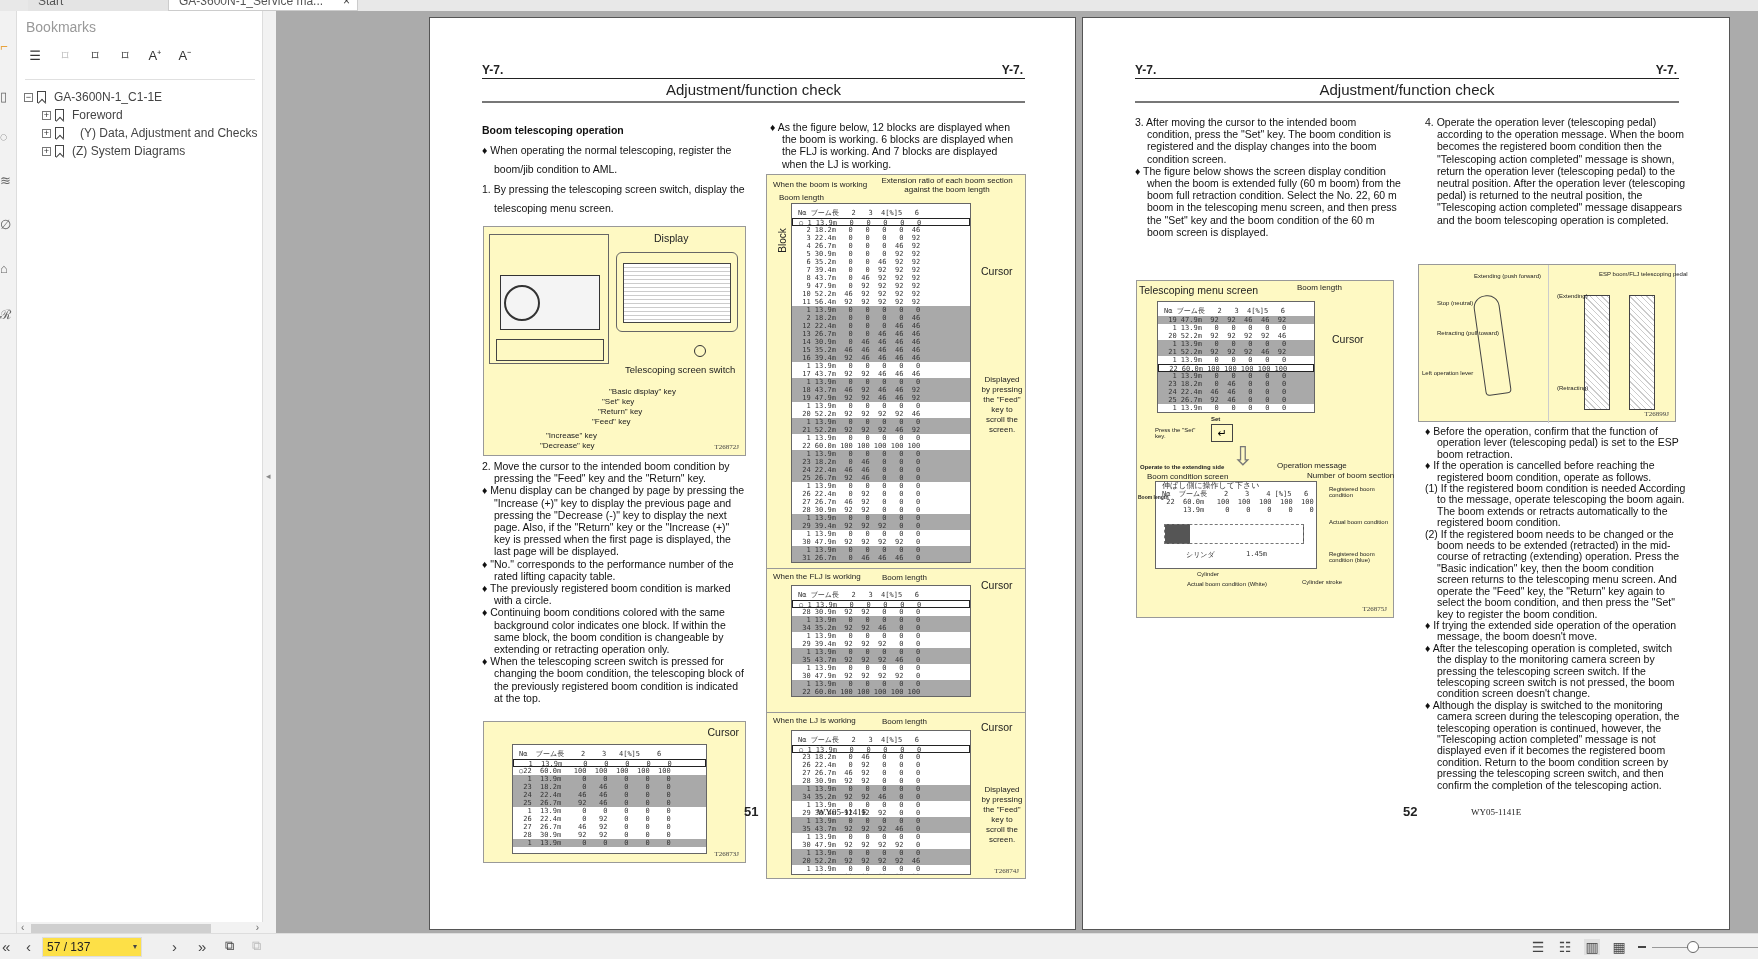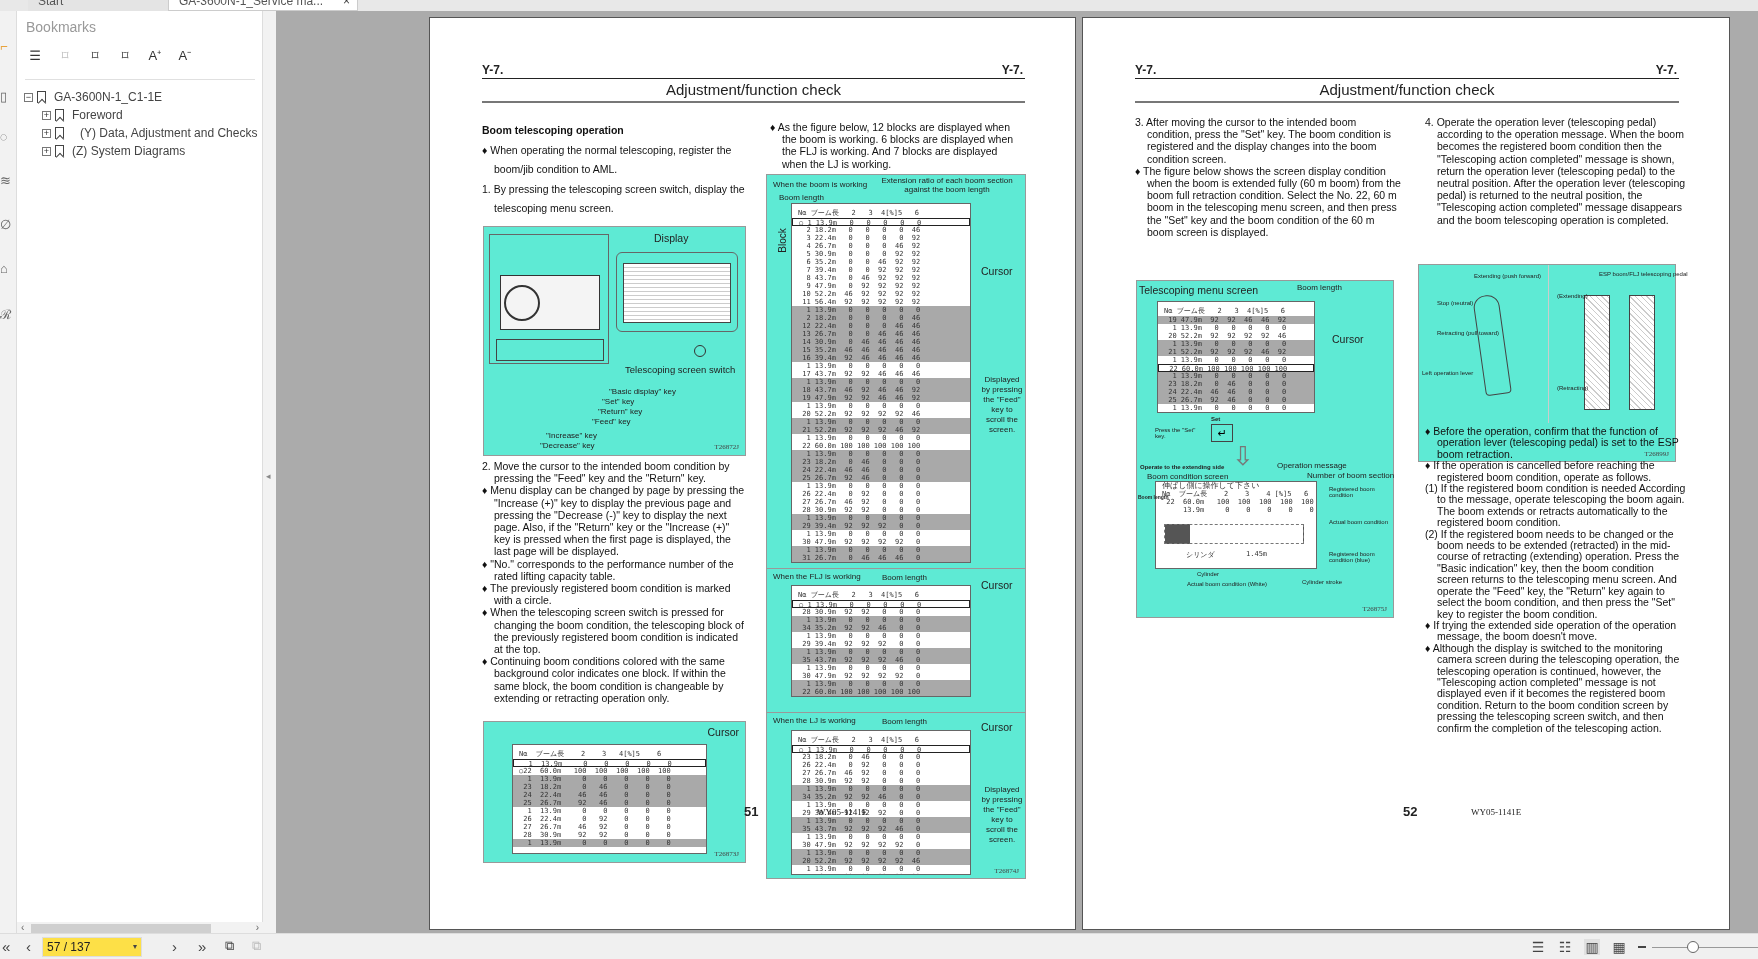--- a/index.html
+++ b/index.html
@@ -30,21 +30,21 @@
 .page{position:absolute;top:6px;height:913px;background:#fff;border:1px solid #555;overflow:hidden}
 #p51{left:153px;width:647px}
 #p52{left:806px;width:648px}
 .hdr{position:absolute;top:45px;font-size:12px;font-weight:bold;color:#222}
 .hdrline{position:absolute;top:60px;height:1px;background:#222}
 .ptitle{position:absolute;top:63px;font-size:15px;color:#222;text-align:center}
 .ptitleline{position:absolute;top:83px;height:2px;background:#777}
 .txt{position:absolute;font-size:10.5px;line-height:12.2px;color:#111}
 .txt p{margin:0}
 .txt .ind{padding-left:12px;text-indent:-12px}
-.fig{position:absolute;border:1px solid #999;background:#5eead4}
+.fig{position:absolute;border:1px solid #999;background:#fef9c3}
 .figlabel{position:absolute;font-size:8px;color:#222;white-space:nowrap}
 .figlabel.big{font-size:10.5px}
 .lcd{position:absolute;border:1px solid #666;background:#fff;font-family:"DejaVu Sans Mono",monospace;font-size:7px;color:#333}
 .lcd .row{height:8px;line-height:8px;white-space:pre;padding-left:6px}
 .lcd .row.g{background:#a9a9a9}
 .lcd .row.cur{border:1px solid #222}
 .figcode{position:absolute;font-size:7px;color:#444;font-family:"Liberation Serif",serif}
 .footnum{position:absolute;top:786px;font-size:13px;font-weight:bold;color:#222}
 .footcode{position:absolute;top:789px;font-size:9px;color:#222;font-family:"Liberation Serif",serif}
 #statusbar{position:absolute;left:0;top:933px;width:1758px;height:26px;background:#f0f0f0;border-top:1px solid #ddd}
@@ -150,22 +150,22 @@
       <div class="figlabel" style="left:62px;top:204px">"Increase" key</div>
       <div class="figlabel" style="left:56px;top:214px">"Decrease" key</div>
       <div class="figcode" style="right:6px;bottom:4px">T26872J</div>
     </div>
 
     <div class="txt" style="left:52px;top:442px;width:265px">
       <p class="ind">2. Move the cursor to the intended boom condition by pressing the "Feed" key and the "Return" key.</p>
       <p class="ind">♦ <span>Menu display can be changed by page by pressing the "Increase (+)" key to display the previous page and pressing the "Decrease (-)" key to display the next page. Also, if the "Return" key or the "Increase (+)" key is pressed when the first page is displayed, the last page will be displayed.</span></p>
       <p class="ind">♦ <span>"No." corresponds to the performance number of the rated lifting capacity table.</span></p>
       <p class="ind">♦ <span>The previously registered boom condition is marked with a circle.</span></p>
+      <p class="ind">♦ <span>Continuing boom conditions colored with the same background color indicates one block. If within the same block, the boom condition is changeable by extending or retracting operation only.</span></p>
       <p class="ind">♦ <span>When the telescoping screen switch is pressed for changing the boom condition, the telescoping block of the previously registered boom condition is indicated at the top.</span></p>
-      <p class="ind">♦ <span>Continuing boom conditions colored with the same background color indicates one block. If within the same block, the boom condition is changeable by extending or retracting operation only.</span></p>
     </div>
 
     <div class="fig" style="left:53px;top:703px;width:263px;height:142px">
       <div class="figlabel big" style="right:6px;top:4px">Cursor</div>
       <div class="lcd" style="left:28px;top:22px;width:195px;height:110px">
         <div class="row" style="height:14px;line-height:18px">Nα  ブーム長    2    3   4[%]5    6</div>
         <div id="fig2rows">
             <div class="row cur">  1  13.9m     0    0    0    0    0</div>
             <div class="row">○22  60.0m   100  100  100  100  100</div>
             <div class="row g">  1  13.9m     0    0    0    0    0</div>
@@ -354,41 +354,42 @@
         <div style="position:absolute;left:90px;top:68px;font-size:7px">1.45m</div>
       </div>
       <div class="figlabel" style="left:1px;top:213px;font-size:5px;font-weight:bold">Boom length</div>
       <div class="figcode" style="right:6px;bottom:4px">T26875J</div>
     </div>
 
     <div class="txt" style="left:342px;top:98px;width:262px">
       <p class="ind">4. Operate the operation lever (telescoping pedal) according to the operation message. When the boom becomes the registered boom condition then the "Telescoping action completed" message is shown, return the operation lever (telescoping pedal) to the neutral position. After the operation lever (telescoping pedal) is returned to the neutral position, the "Telescoping action completed" message disappears and the boom telescoping operation is completed.</p>
     </div>
 
-    <div class="fig" style="left:335px;top:246px;width:258px;height:198px">
+    <div class="fig" style="left:335px;top:246px;width:258px;height:158px">
       <div style="position:absolute;left:129px;top:0;width:1px;height:158px;background:#ccc"></div>
       <div style="position:absolute;left:60px;top:30px;width:26px;height:100px;border:1px solid #444;border-radius:12px 12px 4px 4px;transform:rotate(-8deg)"></div>
       <div style="position:absolute;left:165px;top:30px;width:26px;height:115px;border:1px solid #444;background:repeating-linear-gradient(45deg,#fff 0 3px,#ccc 3px 4px)"></div>
       <div style="position:absolute;left:210px;top:30px;width:26px;height:115px;border:1px solid #444;background:repeating-linear-gradient(45deg,#fff 0 3px,#ccc 3px 4px)"></div>
       <div class="figlabel" style="left:55px;top:8px;font-size:6px;text-align:center">Extending (push forward)</div>
       <div class="figlabel" style="left:18px;top:35px;font-size:6px">Stop (neutral)</div>
       <div class="figlabel" style="left:18px;top:65px;font-size:6px">Retracting (pull toward)</div>
       <div class="figlabel" style="left:3px;top:105px;font-size:6px">Left operation lever</div>
       <div class="figlabel" style="left:180px;top:6px;font-size:6px">ESP boom/FLJ telescoping pedal</div>
       <div class="figlabel" style="left:138px;top:28px;font-size:6px">(Extending)</div>
       <div class="figlabel" style="left:138px;top:120px;font-size:6px">(Retracting)</div>
       <div class="figcode" style="right:6px;bottom:3px">T26899J</div>
     </div>
 
     <div class="txt" style="left:342px;top:408px;width:262px;line-height:11.4px">
       <p class="ind">♦ <span>Before the operation, confirm that the function of operation lever (telescoping pedal) is set to the ESP boom retraction.</span></p>
       <p class="ind">♦ <span>If the operation is cancelled before reaching the registered boom condition, operate as follows.</span></p>
       <p class="ind">(1) If the registered boom condition is needed According to the message, operate telescoping the boom again. The boom extends or retracts automatically to the registered boom condition.</p>
       <p class="ind">(2) If the registered boom needs to be changed or the boom needs to be extended (retracted) in the mid-course of retracting (extending) operation. Press the "Basic indication" key, then the boom condition screen returns to the telescoping menu screen. And operate the "Feed" key, the "Return" key again to select the boom condition, and then press the "Set" key to register the boom condition.</p>
       <p class="ind">♦ <span>If trying the extended side operation of the operation message, the boom doesn't move.</span></p>
+      <p class="ind">♦ <span>After the telescoping operation is completed, switch the display to the monitoring camera screen by pressing the telescoping screen switch. If the telescoping screen switch is not pressed, the boom condition screen doesn't change.</span></p>
       <p class="ind">♦ <span>Although the display is switched to the monitoring camera screen during the telescoping operation, the telescoping operation is continued, however, the "Telescoping action completed" message is not displayed even if it becomes the registered boom condition. Return to the boom condition screen by pressing the telescoping screen switch, and then confirm the completion of the telescoping action.</span></p>
     </div>
 
     <div class="footnum" style="left:320px">52</div>
     <div class="footcode" style="left:388px">WY05-1141E</div>
   </div>
 </div>
 <div id="vscroll"></div>
 
 <div id="statusbar">

